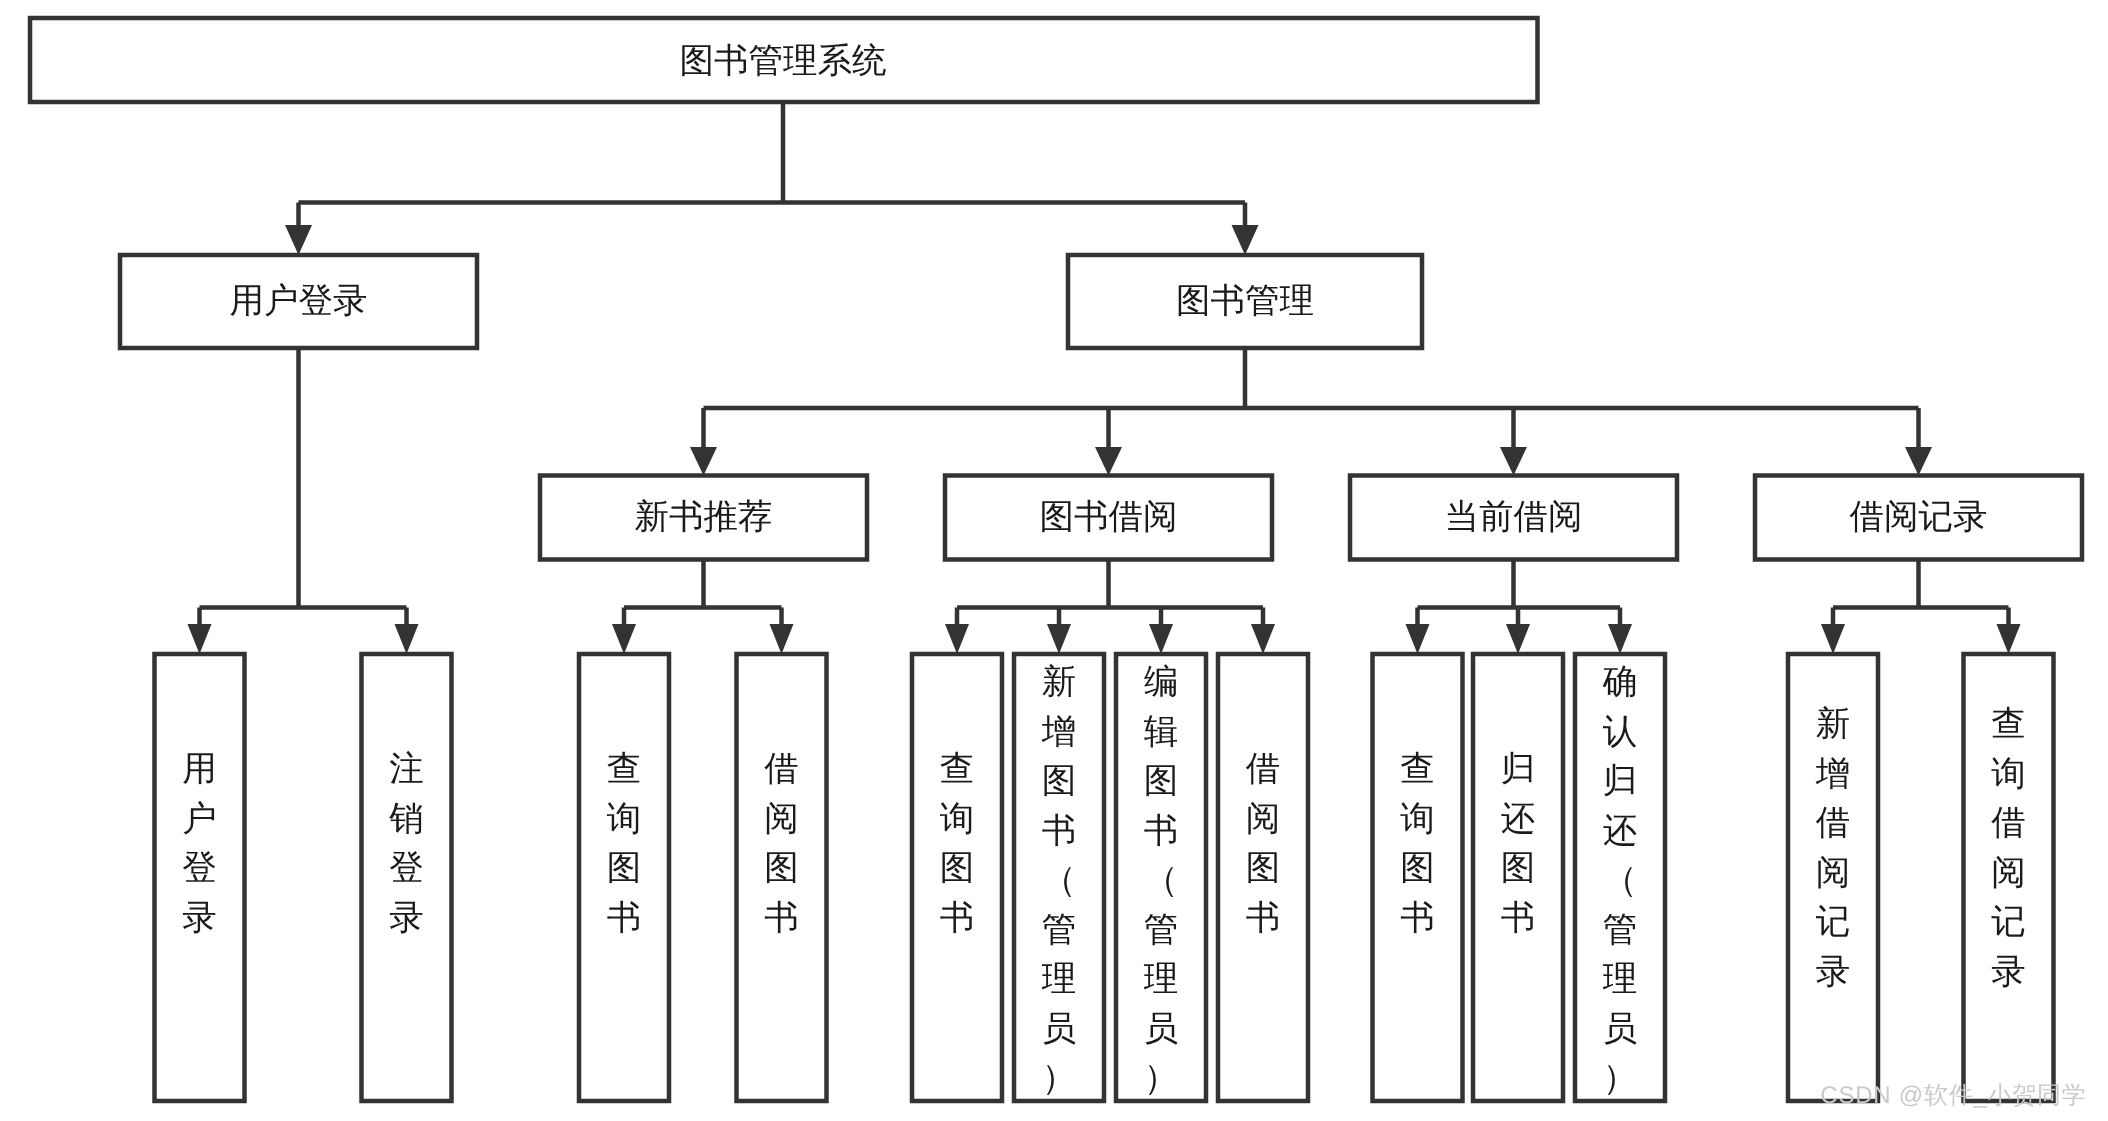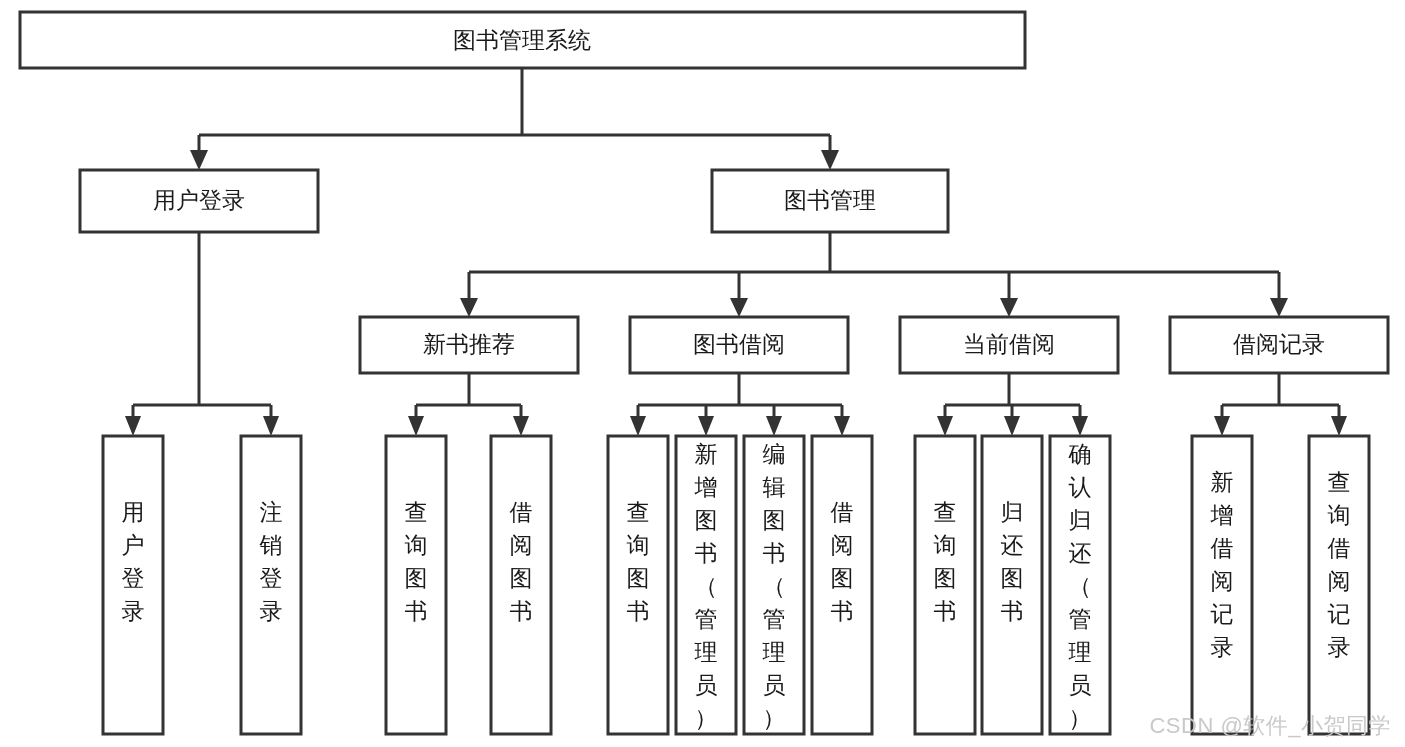--- a/index.html
+++ b/index.html
@@ -49,21 +49,21 @@
     font-family: "Liberation Sans", "DejaVu Sans", sans-serif;
     font-size: 23px;
     fill: #1a1a1a;
     text-anchor: middle;
   }
   .watermark {
     position: absolute;
     right: 14px;
     bottom: 6px;
     font-family: "Liberation Sans", "DejaVu Sans", sans-serif;
-    font-size: 22px;
+    font-size: 16px;
     color: #c9c9c9;
     white-space: nowrap;
     pointer-events: none;
     letter-spacing: 0.5px;
   }
 </style>
 </head>
 <body>
 
 <div id="diagram-root">

